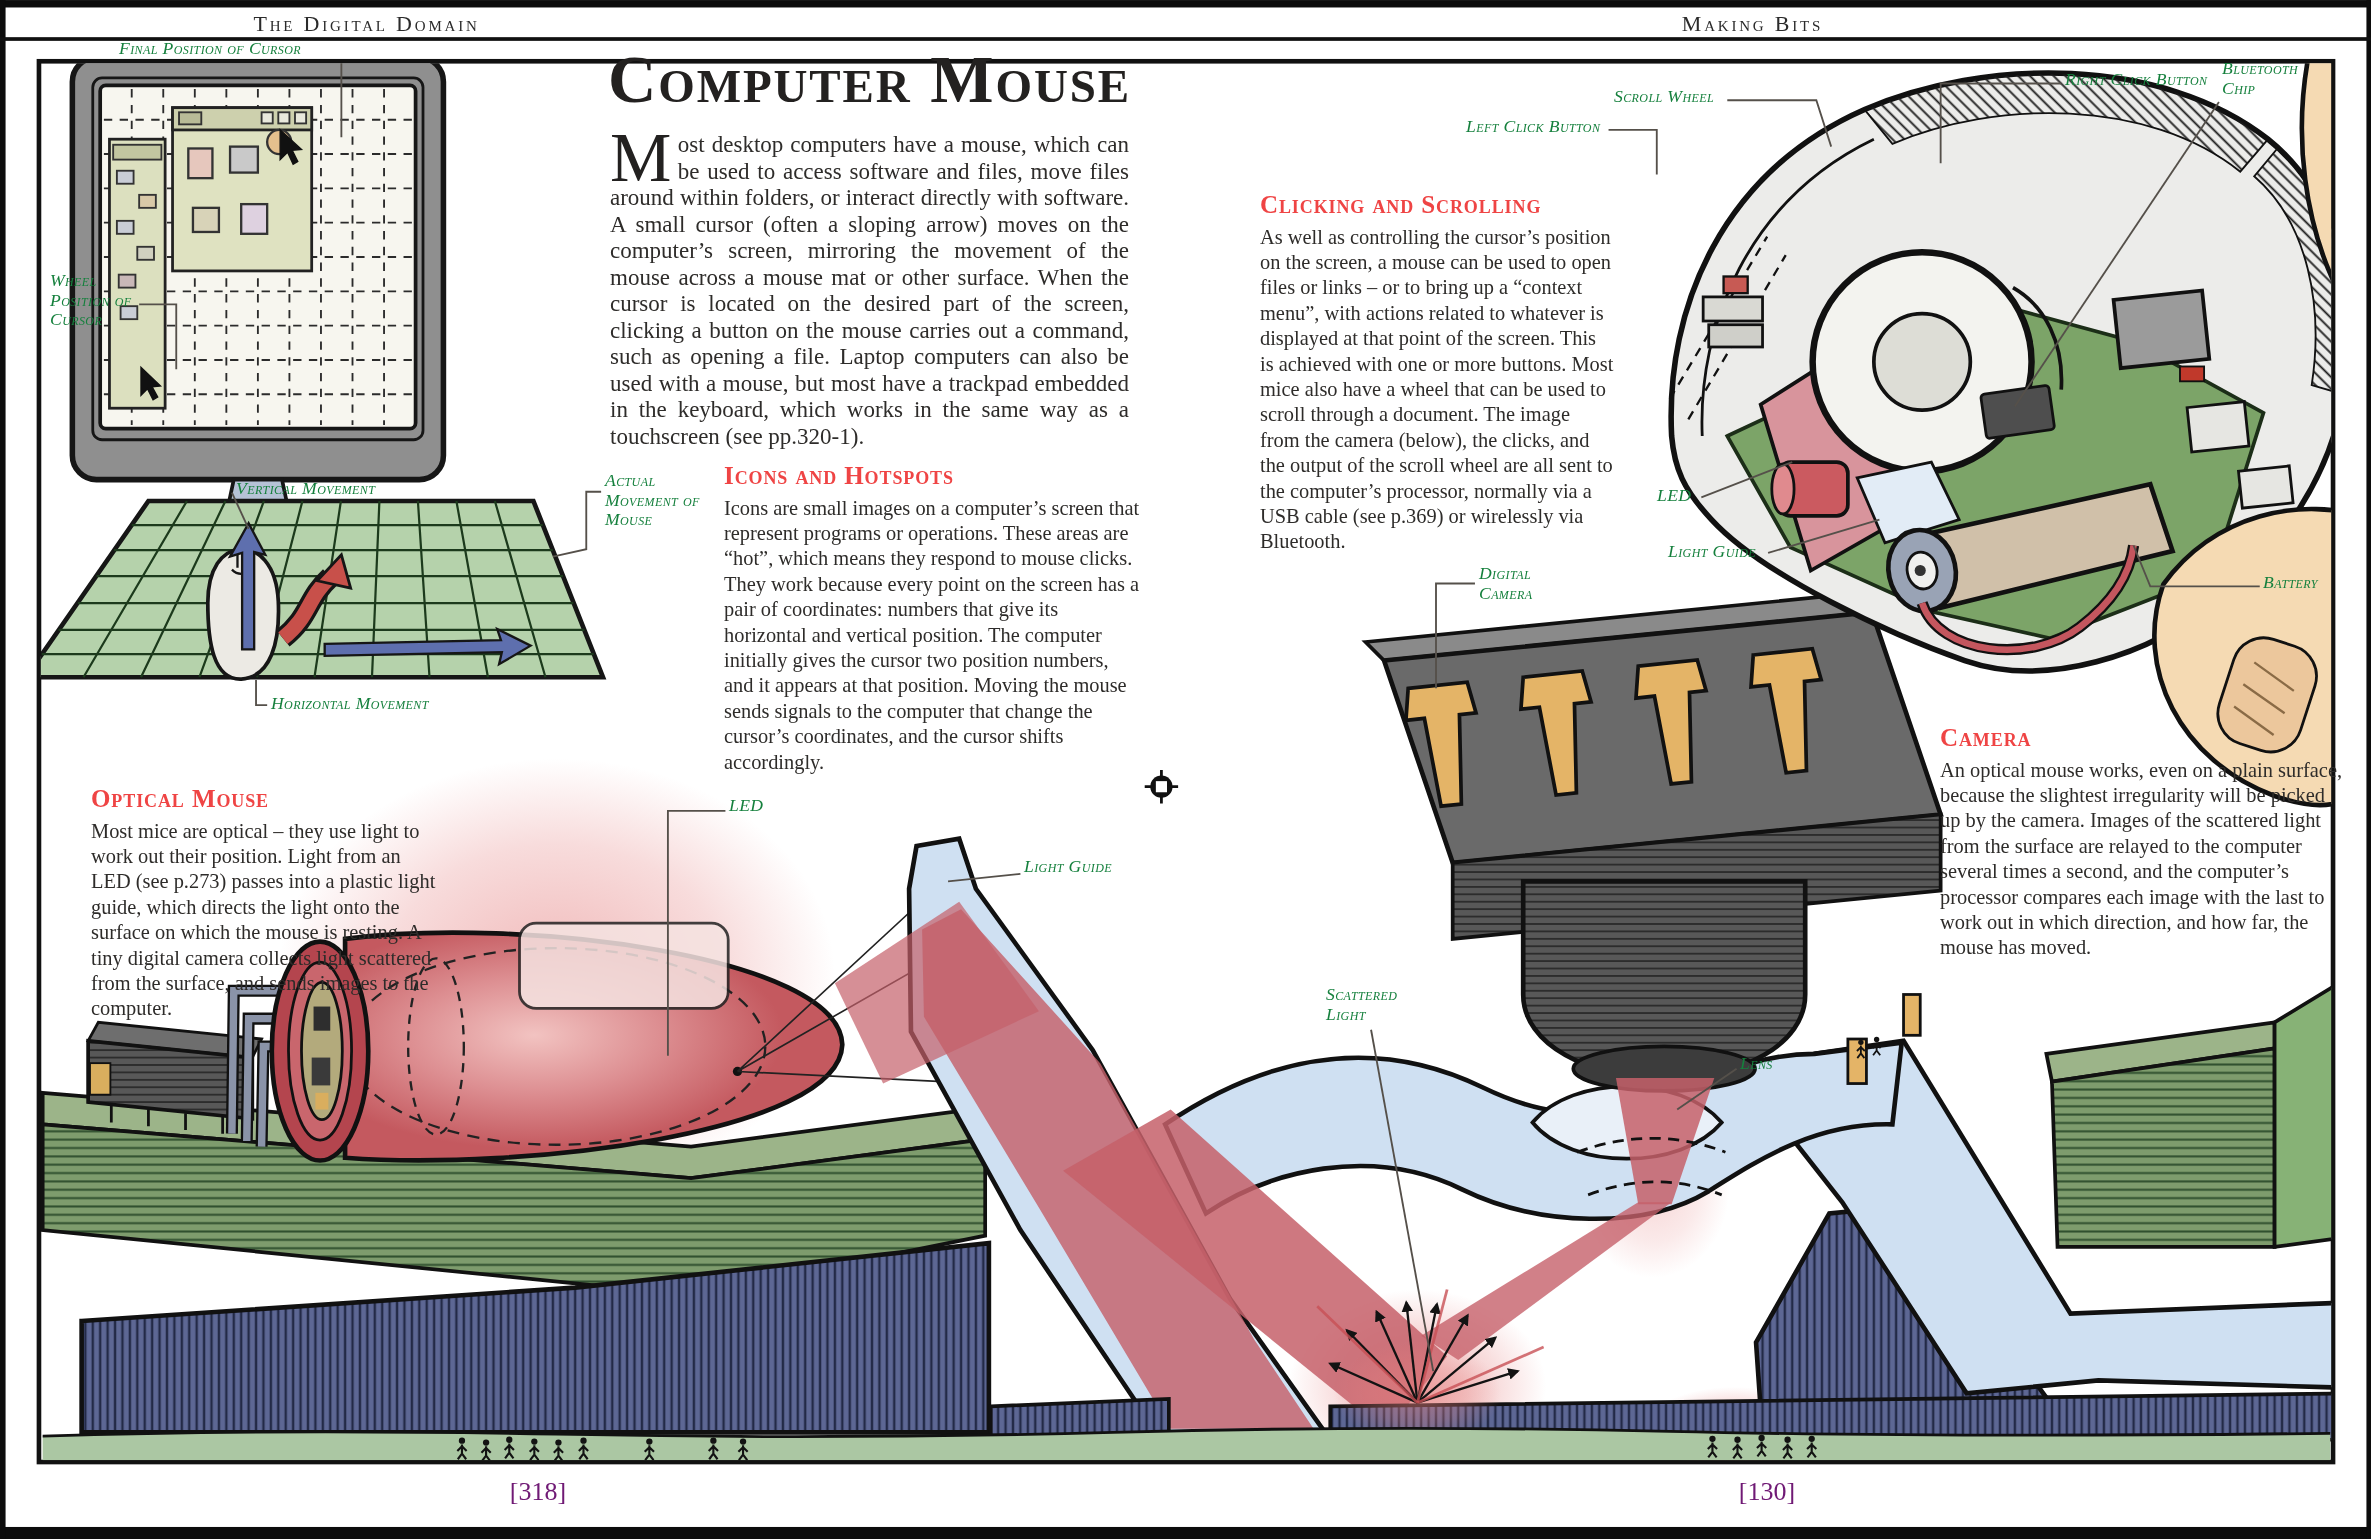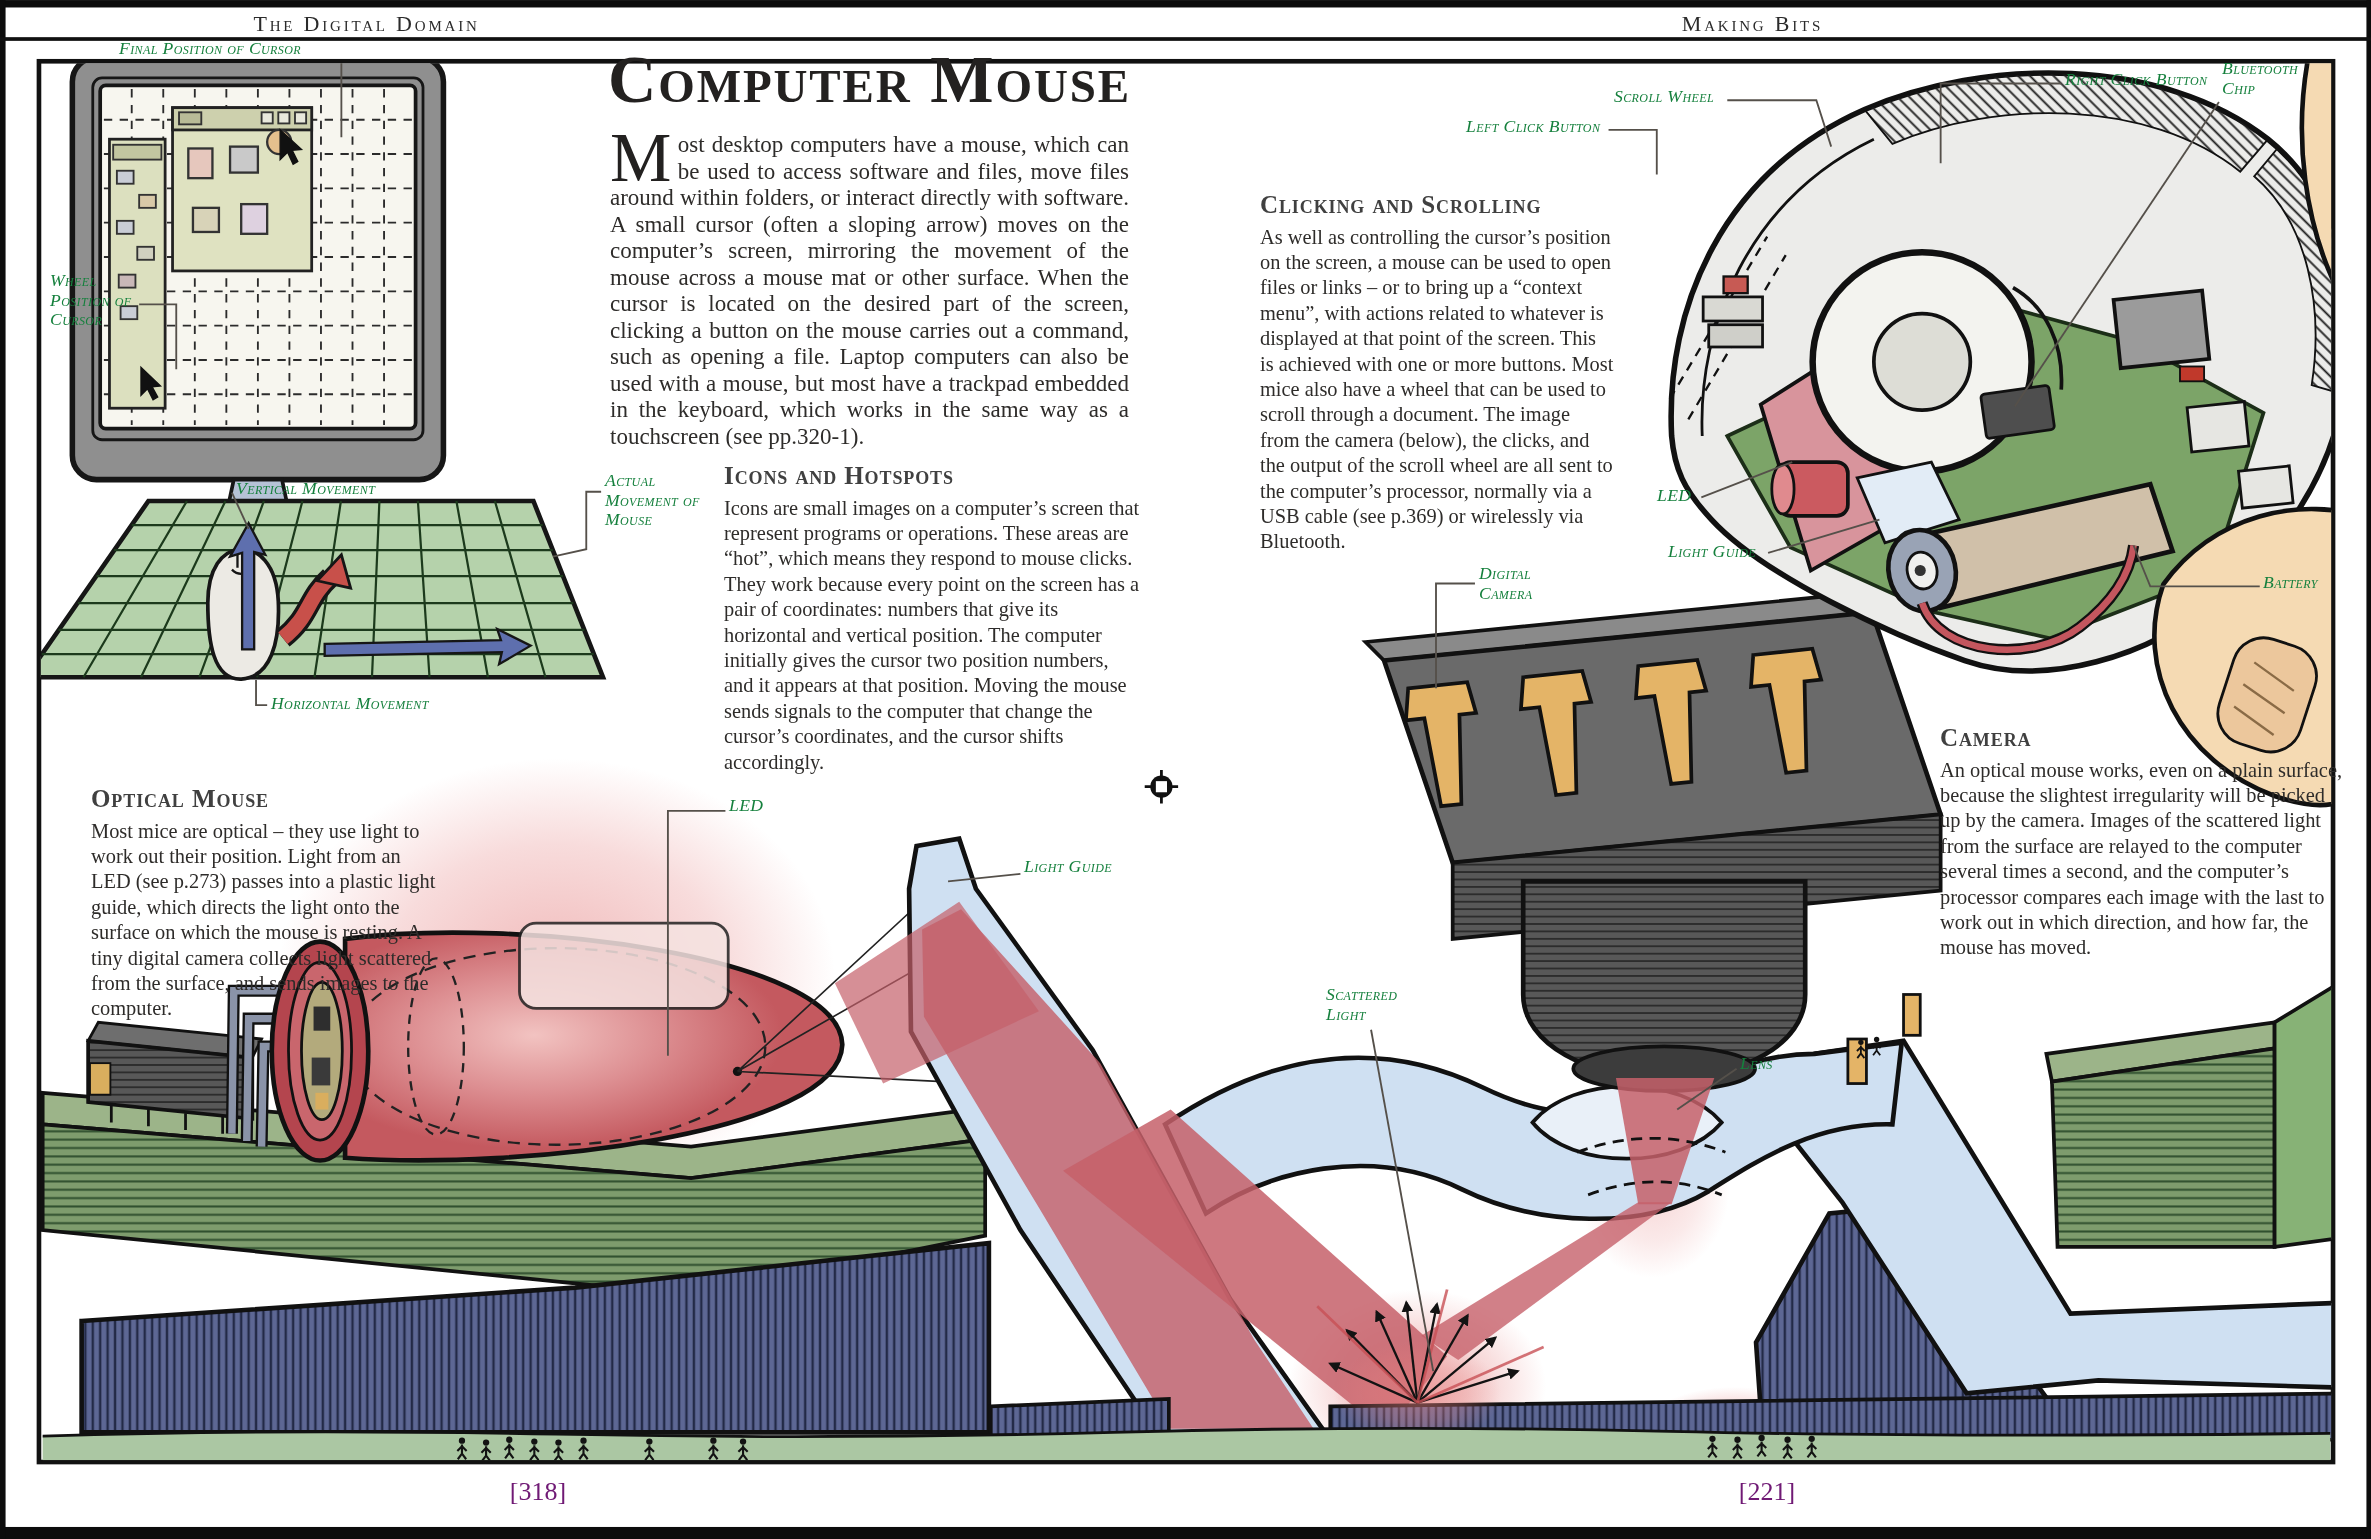--- a/index.html
+++ b/index.html
@@ -17,21 +17,21 @@
     font-variant:small-caps;font-weight:700;font-size:67px;letter-spacing:1.9px;
     color:#232120;text-align:center;width:533px;
   }
   .bodytext{font-size:23px;line-height:26.5px;text-align:justify;color:#2e2c2a;}
   .dropcap{
     float:left;font-size:69px;line-height:53px;padding-right:6.5px;
     font-weight:400;color:#232120;
   }
   .sechead{
     font-variant:small-caps;font-weight:700;font-size:25px;letter-spacing:0.9px;
-    color:#404040;margin:0 0 5.6px 0;
+    color:#ef4444;margin:0 0 5.6px 0;
   }
   .secbody{font-size:20.4px;line-height:25.4px;color:#2e2c2a;}
   .lbl{
     font-variant:small-caps;font-size:17.6px;line-height:1.12;color:#15803d;
     letter-spacing:0.4px;white-space:nowrap;font-style:italic;
   }
   .lbl.wrap{white-space:normal;}
   svg{position:absolute;left:0;top:0;}
 </style>
 </head>
@@ -383,14 +383,14 @@
 <div class="abs lbl" style="left:1740px;top:1054px;">Lens</div>
 <div class="abs lbl" style="left:1614px;top:87px;">Scroll Wheel</div>
 <div class="abs lbl" style="left:2065px;top:70px;">Right Click Button</div>
 <div class="abs lbl" style="left:1466px;top:117px;">Left Click Button</div>
 <div class="abs lbl wrap" style="left:2222px;top:59px;width:111px;">Bluetooth Chip</div>
 <div class="abs lbl" style="left:1657px;top:486px;">LED</div>
 <div class="abs lbl" style="left:1668px;top:542px;">Light Guide</div>
 <div class="abs lbl" style="left:2263px;top:573px;">Battery</div>
 
 <div class="abs pagenum" style="left:464px;top:1477px;">[318]</div>
-<div class="abs pagenum" style="left:1693px;top:1477px;">[221]</div>
+<div class="abs pagenum" style="left:1693px;top:1477px;">[130]</div>
 
 
 </body></html>

